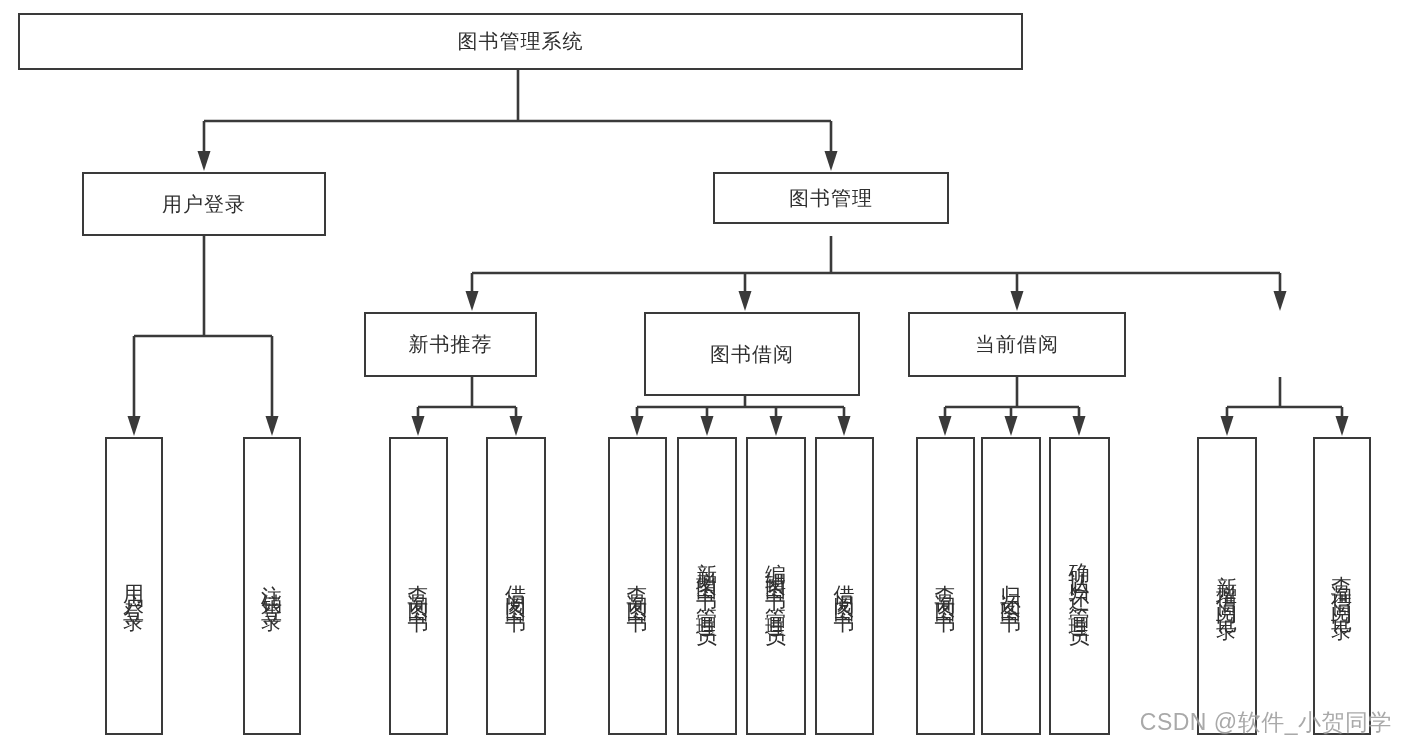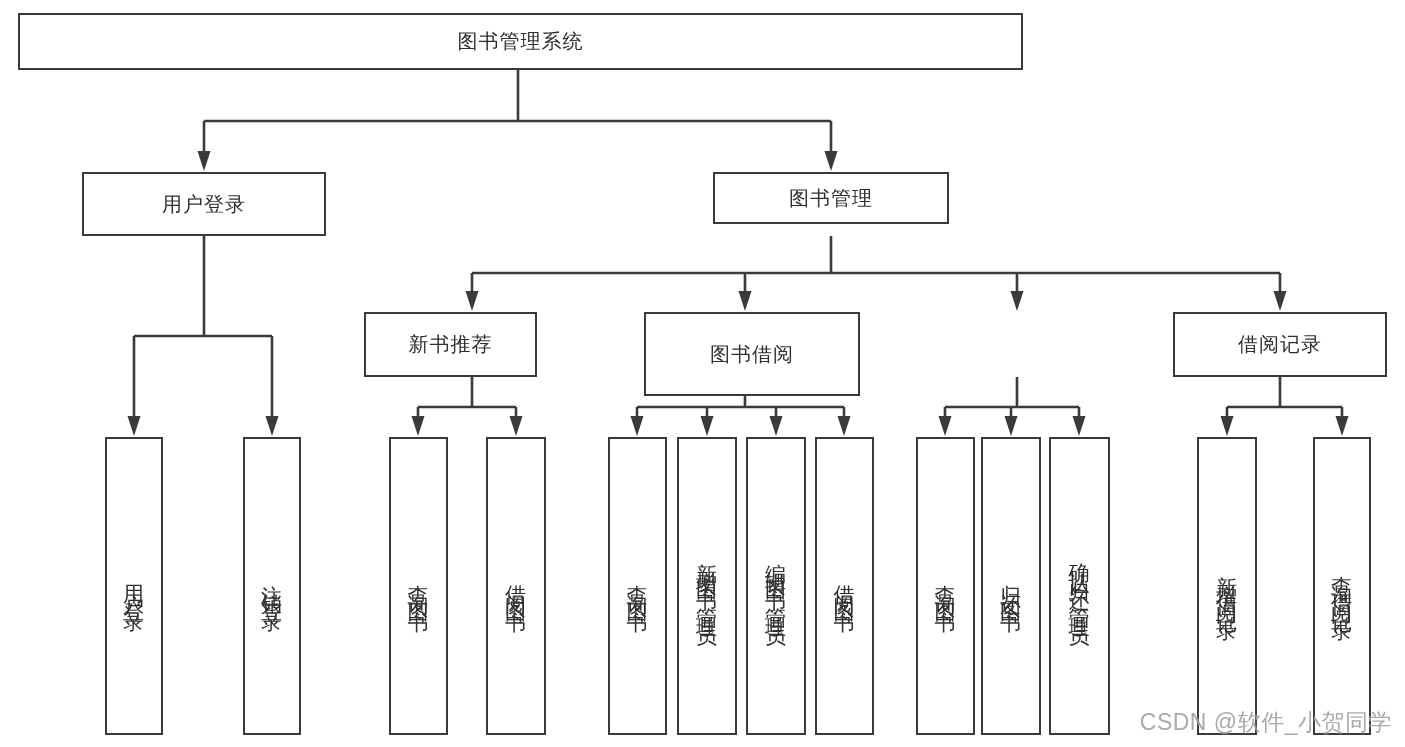--- a/index.html
+++ b/index.html
@@ -93,21 +93,21 @@
     <polygon class="carrow" points="1335.5,416 1348.5,416 1342,436"></polygon>
   </svg>
 
   <div class="node h" style="left:18px; top:13px; width:1005px; height:57px;">图书管理系统</div>
 
   <div class="node h" style="left:82px; top:172px; width:244px; height:64px;">用户登录</div>
   <div class="node h" style="left:713px; top:172px; width:236px; height:52px;">图书管理</div>
 
   <div class="node h" style="left:364px; top:312px; width:173px; height:65px;">新书推荐</div>
   <div class="node h" style="left:637px; top:312px; width:216px; height:84px;margin-left:7px;">图书借阅</div>
-  <div class="node h" style="left:1173px; top:312px; width:214px; height:65px;">借阅记录</div>
+  <div class="node h" style="left:908px; top:312px; width:218px; height:65px;">当前借阅</div>
 
   <div class="node v" style="left:105px; top:437px; width:58px; height:298px;">
     <span>用户登录</span>
   </div>
   <div class="node v" style="left:243px; top:437px; width:58px; height:298px;">
     <span>注销登录</span>
   </div>
 
   <div class="node v" style="left:389px; top:437px; width:59px; height:298px;">
     <span>查询图书</span>

